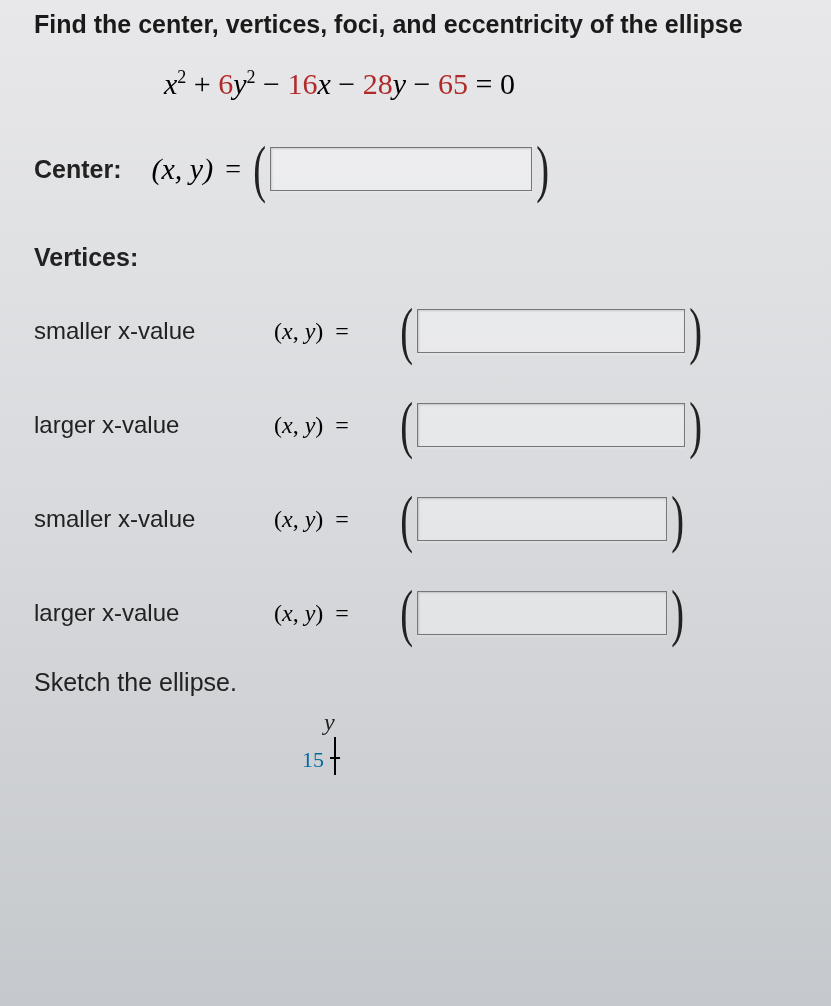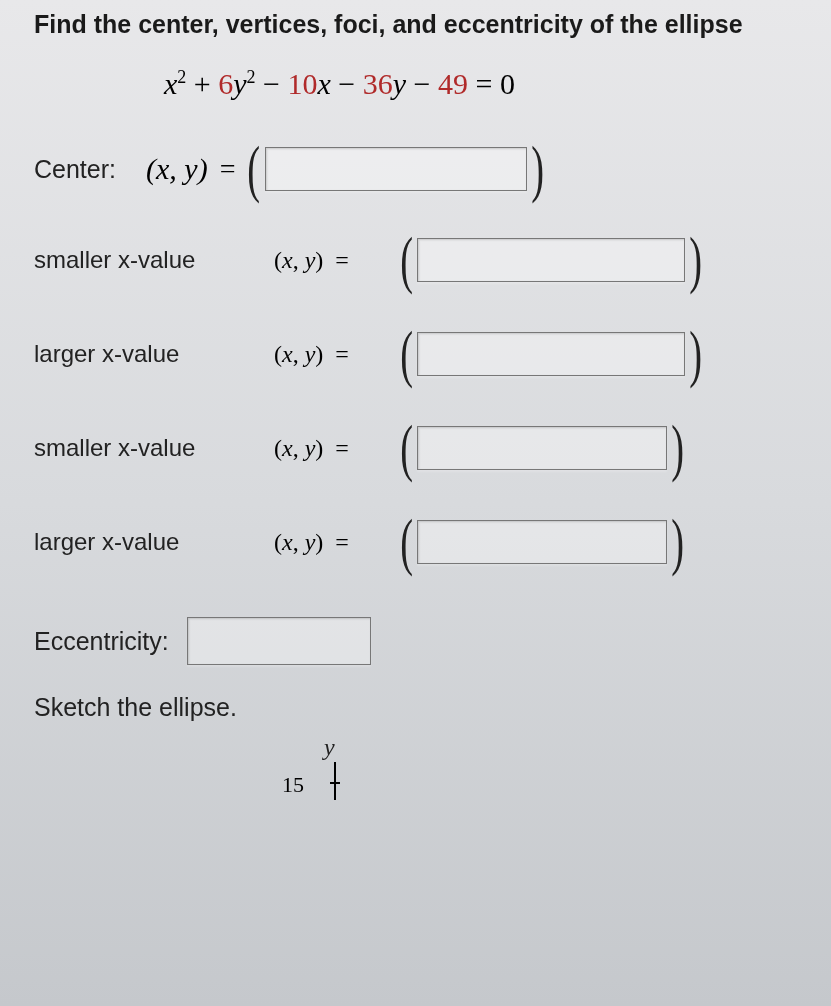--- a/index.html
+++ b/index.html
@@ -38,21 +38,21 @@
 
   .row {
     display: flex;
     align-items: center;
     min-height: 88px;
   }
   .label {
     font-size: 25px;
     color: #222;
   }
-  .label.bold { font-weight: normal; }
+  .label.bold { font-weight: bold; }
   .xy {
     font-size: 30px;
     font-family: Georgia, 'Times New Roman', serif;
     font-style: italic;
     margin-left: 30px;
     margin-right: 8px;
   }
   .eqsign {
     font-size: 28px;
     font-family: Georgia, 'Times New Roman', serif;
@@ -148,49 +148,50 @@
   .tick {
     position: absolute;
     left: 56px;
     top: 42px;
     width: 10px;
     height: 2px;
     background: #000;
   }
   .tick-label {
     position: absolute;
-    left: 8px;
+    left: 28px;
     top: 32px;
     font-size: 22px;
     font-family: Georgia, 'Times New Roman', serif;
-    color: #000000;
+    color: #0369a1;
   }
 </style>
 </head>
 <body>
 
 <div class="page">
 
   <div class="prompt">Find the center, vertices, foci, and eccentricity of the ellipse</div>
 
   <div class="equation">
-    <i>x</i><span class="sup">2</span><span> + </span><span class="coefA">6</span><i>y</i><span class="sup">2</span><span> − </span><span class="coefB">10</span><i>x</i><span> − </span><span class="coefB">36</span><i>y</i><span> − </span><span class="coefC">49</span><span> = </span><span>0</span>
+    <i>x</i><span class="sup">2</span><span> + </span><span class="coefA">6</span><i>y</i><span class="sup">2</span><span> − </span><span class="coefB">16</span><i>x</i><span> − </span><span class="coefB">28</span><i>y</i><span> − </span><span class="coefC">65</span><span> = </span><span>0</span>
   </div>
 
   <div class="row">
     <span class="label bold">Center:</span>
     <span class="xy">(<i>x</i>, <i>y</i>)</span>
     <span class="eqsign">=</span>
     <span class="paren-group">
       <span class="paren">(</span>
       <span class="input-box wide1"></span>
       <span class="paren">)</span>
     </span>
   </div>
 
+  <div class="section-title">Vertices:</div>
 
   <div class="sub-row">
     <span class="sub-label">smaller x-value</span>
     <span class="xy2">(<i>x</i>, <i>y</i>) &nbsp;=</span>
     <span class="paren-group">
       <span class="paren">(</span>
       <span class="input-box wide2"></span>
       <span class="paren">)</span>
     </span>
   </div>
@@ -219,24 +220,20 @@
   <div class="sub-row">
     <span class="sub-label">larger x-value</span>
     <span class="xy2">(<i>x</i>, <i>y</i>) &nbsp;=</span>
     <span class="paren-group">
       <span class="paren">(</span>
       <span class="input-box wide3"></span>
       <span class="paren">)</span>
     </span>
   </div>
 
-  <div class="ecc-row">
-    <span class="ecc-label">Eccentricity:</span>
-    <span class="input-box ecc"></span>
-  </div>
 
   <div class="sketch">Sketch the ellipse.</div>
 
   <div class="axis-area">
     <span class="y-label">y</span>
     <div class="axis-line"></div>
     <div class="tick"></div>
     <span class="tick-label">15</span>
   </div>
 

